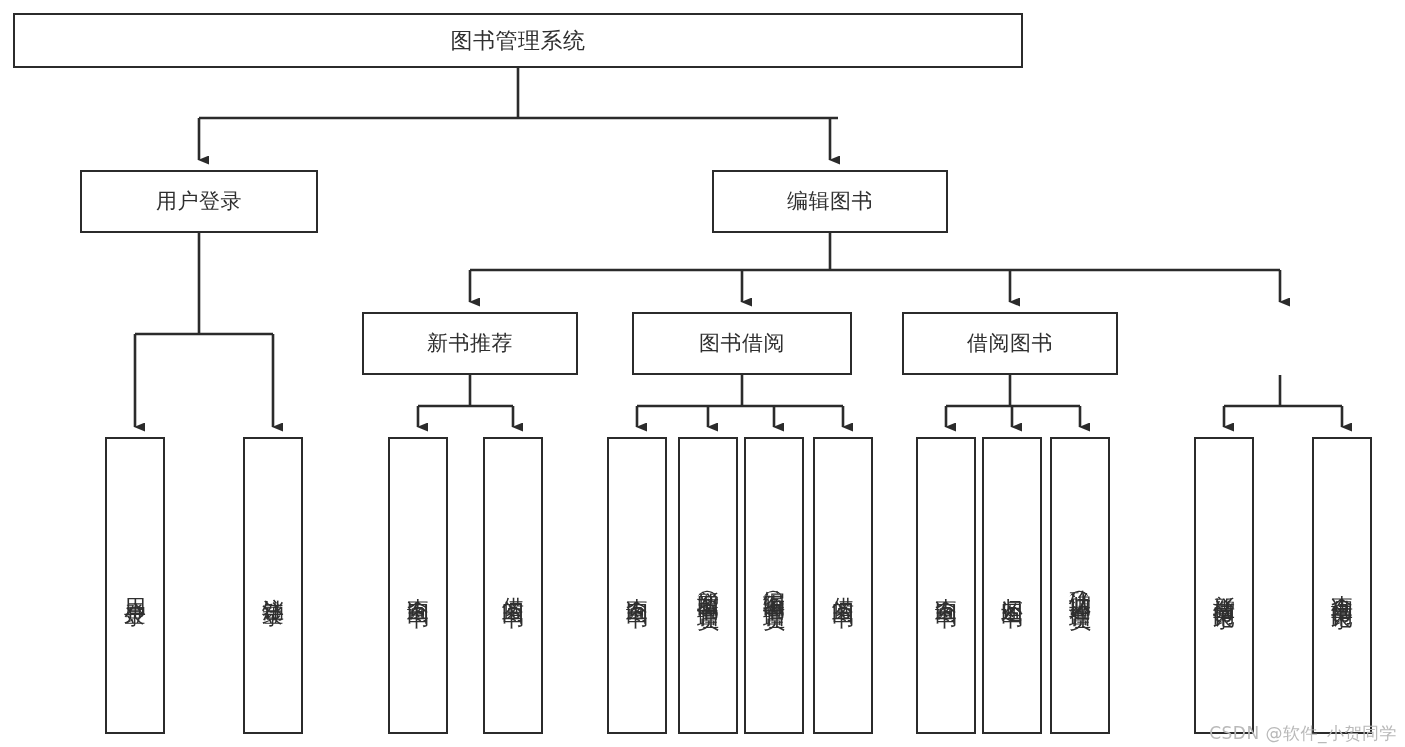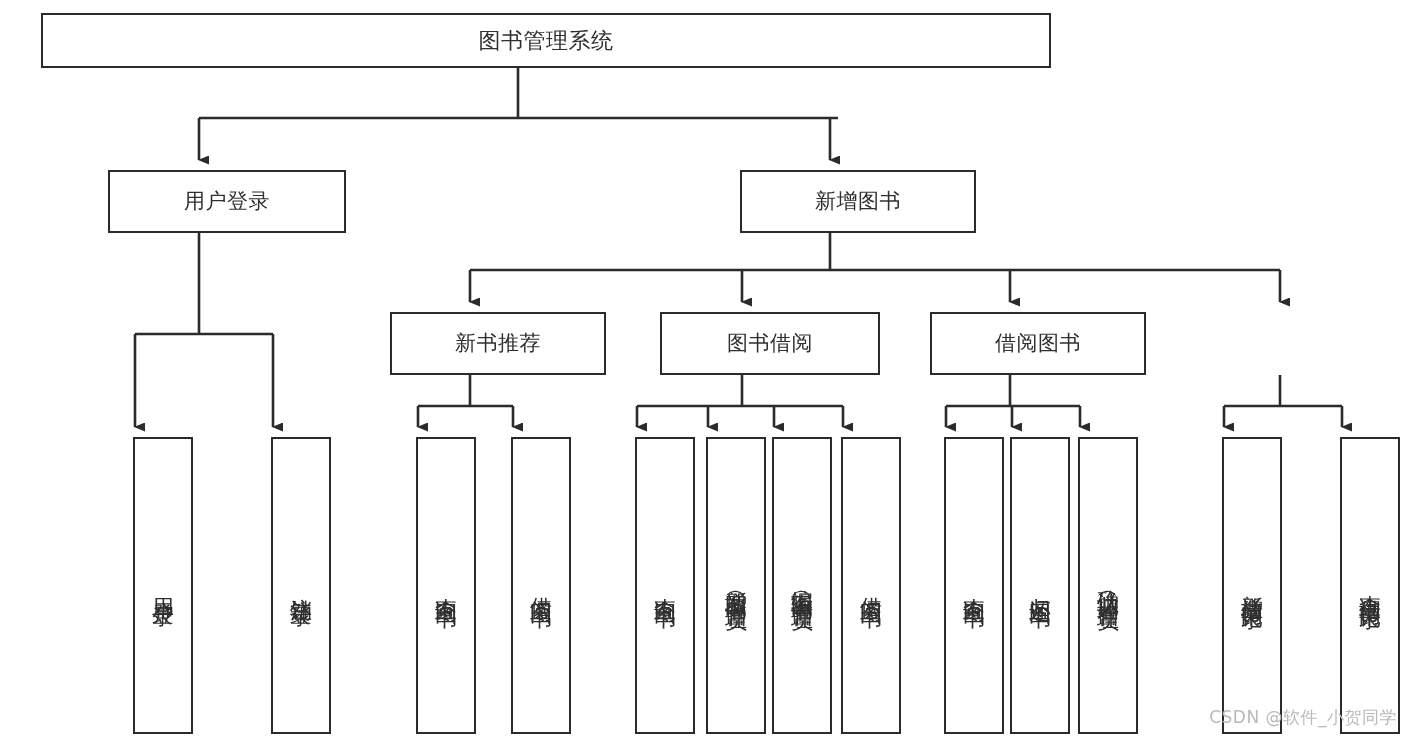--- a/index.html
+++ b/index.html
@@ -27,21 +27,20 @@
   }
   .node {
     position: absolute;
     box-sizing: border-box;
     border: 2px solid #2b2b2b;
     background: #ffffff;
     display: flex;
     align-items: center;
     justify-content: center;
     color: #2f2f2f;
-    margin-left: 28px;
   }
   .node .label {
     display: block;
     text-align: center;
     line-height: 1.08;
     letter-spacing: 0.5px;
   }
   .node.horiz .label {
     font-size: 21px;
   }
@@ -55,21 +54,21 @@
     line-height: 1.0;
     letter-spacing: 3px;
     white-space: nowrap;
   }
   #root-node .label {
     font-size: 22px;
   }
   #watermark {
     position: absolute;
     right: 8px;
-    bottom: 18px;
+    bottom: 2px;
     font-size: 17px;
     color: #b9b9b9;
     letter-spacing: 0.5px;
     white-space: nowrap;
   }
 </style>
 </head>
 <body>
 
 <div id="canvas">
@@ -125,21 +124,21 @@
   </svg>
 
   <div class="node horiz" id="root-node" style="left:13px; top:13px; width:1010px; height:55px;">
     <span class="label">图书管理系统</span>
   </div>
 
   <div class="node horiz" style="left:80px; top:170px; width:238px; height:63px;">
     <span class="label">用户登录</span>
   </div>
   <div class="node horiz" style="left:712px; top:170px; width:236px; height:63px;">
-    <span class="label">新增图书</span>
+    <span class="label">编辑图书</span>
   </div>
 
   <div class="node horiz" style="left:632px; top:312px; width:220px; height:63px;">
     <span class="label">图书借阅</span>
   </div>
   <div class="node horiz" style="left:362px; top:312px; width:216px; height:63px;">
     <span class="label">新书推荐</span>
   </div>
   <div class="node horiz" style="left:902px; top:312px; width:216px; height:63px;">
     <span class="label">借阅图书</span>

